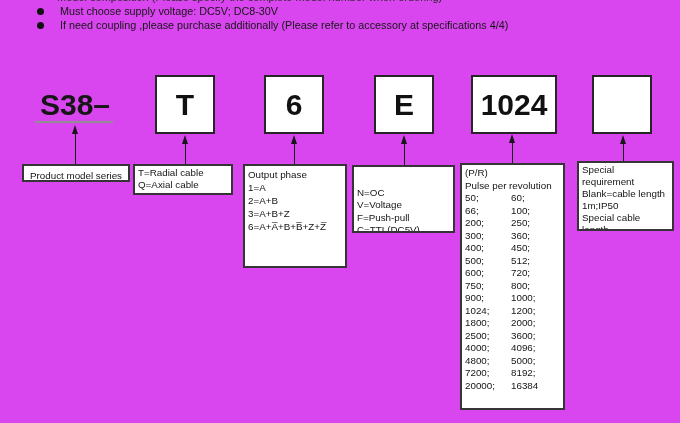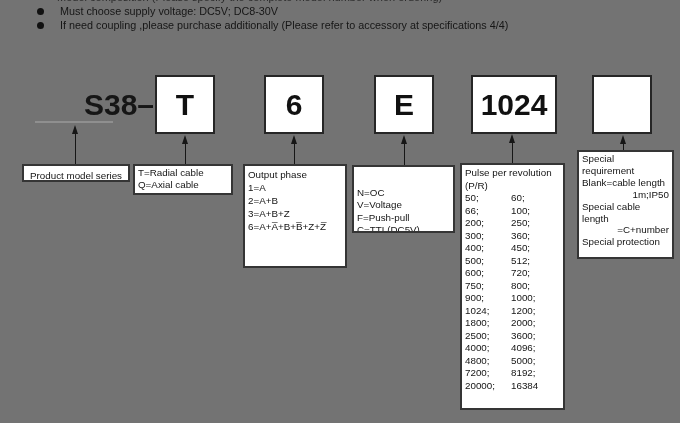--- a/index.html
+++ b/index.html
@@ -1,49 +1,49 @@
 <!DOCTYPE html>
 <html><head>
 <meta charset="utf-8">
 <style>
   html,body{margin:0;padding:0;background:#fff;}
   #stage{
-    position:relative;width:680px;height:423px;background:#737373;
+    position:relative;width:680px;height:423px;background:#d946ef;
     font-family:"Liberation Sans",sans-serif;color:#161616;overflow:hidden;
   }
   
   #remnant{position:absolute;left:57px;top:0;width:412px;height:4px;overflow:hidden;}
   #remnant span{position:absolute;left:0;top:-9px;font-size:11px;white-space:nowrap;color:#2a2a2a;}
   
   .bullet-dot{position:absolute;width:7px;height:7px;border-radius:50%;background:#111;}
   .bullet-text{position:absolute;left:60px;font-size:10.8px;line-height:13px;white-space:nowrap;color:#161616;}
   
   #prefix{position:absolute;left:36px;top:90px;width:78px;text-align:center;
-    font-size:30px;font-weight:bold;line-height:30px;letter-spacing:0;margin-left:44px;}
+    font-size:30px;font-weight:bold;line-height:30px;letter-spacing:0;}
   #prefix-underline{position:absolute;left:35px;top:121px;width:78px;height:2px;background:#8f8f8f;}
   
   .code-box{position:absolute;top:75px;height:59px;box-sizing:border-box;
     border:2px solid #262626;background:#fff;display:flex;align-items:center;justify-content:center;
     font-size:30px;font-weight:bold;color:#111;}
   
   .aline{position:absolute;width:1px;background:#161616;}
   .ahead{position:absolute;width:0;height:0;border-left:3.5px solid transparent;
     border-right:3.5px solid transparent;border-bottom:9px solid #161616;}
   
   .desc-box{position:absolute;box-sizing:border-box;border:2px solid #353535;background:#fff;
     font-size:9.8px;color:#141414;overflow:hidden;padding:1px 3px;}
   #d1{left:22px;top:164px;width:108px;height:18px;text-align:center;line-height:12px;padding-top:4px;}
   #d2{left:133px;top:164px;width:100px;height:31px;line-height:11.5px;}
   #d3{left:243px;top:164px;width:104px;height:104px;line-height:13px;padding-top:2px;}
   #d4{left:352px;top:165px;width:103px;height:68px;line-height:12.4px;padding-top:20px;}
   #d5{left:460px;top:163px;width:105px;height:247px;line-height:12.5px;padding-top:2px;}
-  #d6{left:577px;top:150px;width:97px;height:109px;line-height:11.9px;}
+  #d6{left:577px;top:161px;width:97px;height:70px;line-height:11.9px;}
   .ppr-row{display:grid;grid-template-columns:46px auto;}
   .ppr-row .r{text-align:left;padding-right:24px;}
-  .c-center{text-align:right;}
+  .c-center{text-align:left;}
 </style>
 </head>
 <body>
 
 <div id="stage">
 
   <div id="remnant">
     <span>Model composition (Please specify the complete model number when ordering)</span>
   </div>
 
@@ -97,22 +97,22 @@
   </div>
 
   <div class="desc-box" id="d4">
     <div>N=OC</div>
     <div>V=Voltage</div>
     <div>F=Push-pull</div>
     <div>C=TTL(DC5V)</div>
   </div>
 
   <div class="desc-box" id="d5">
+    <div>(P/R)</div>
     <div>Pulse per revolution</div>
-    <div>(P/R)</div>
     <div class="ppr-row">
         <span>50;</span>
         <span class="r">60;</span>
       </div>
     <div class="ppr-row">
         <span>66;</span>
         <span class="r">100;</span>
       </div>
     <div class="ppr-row">
         <span>200;</span>

